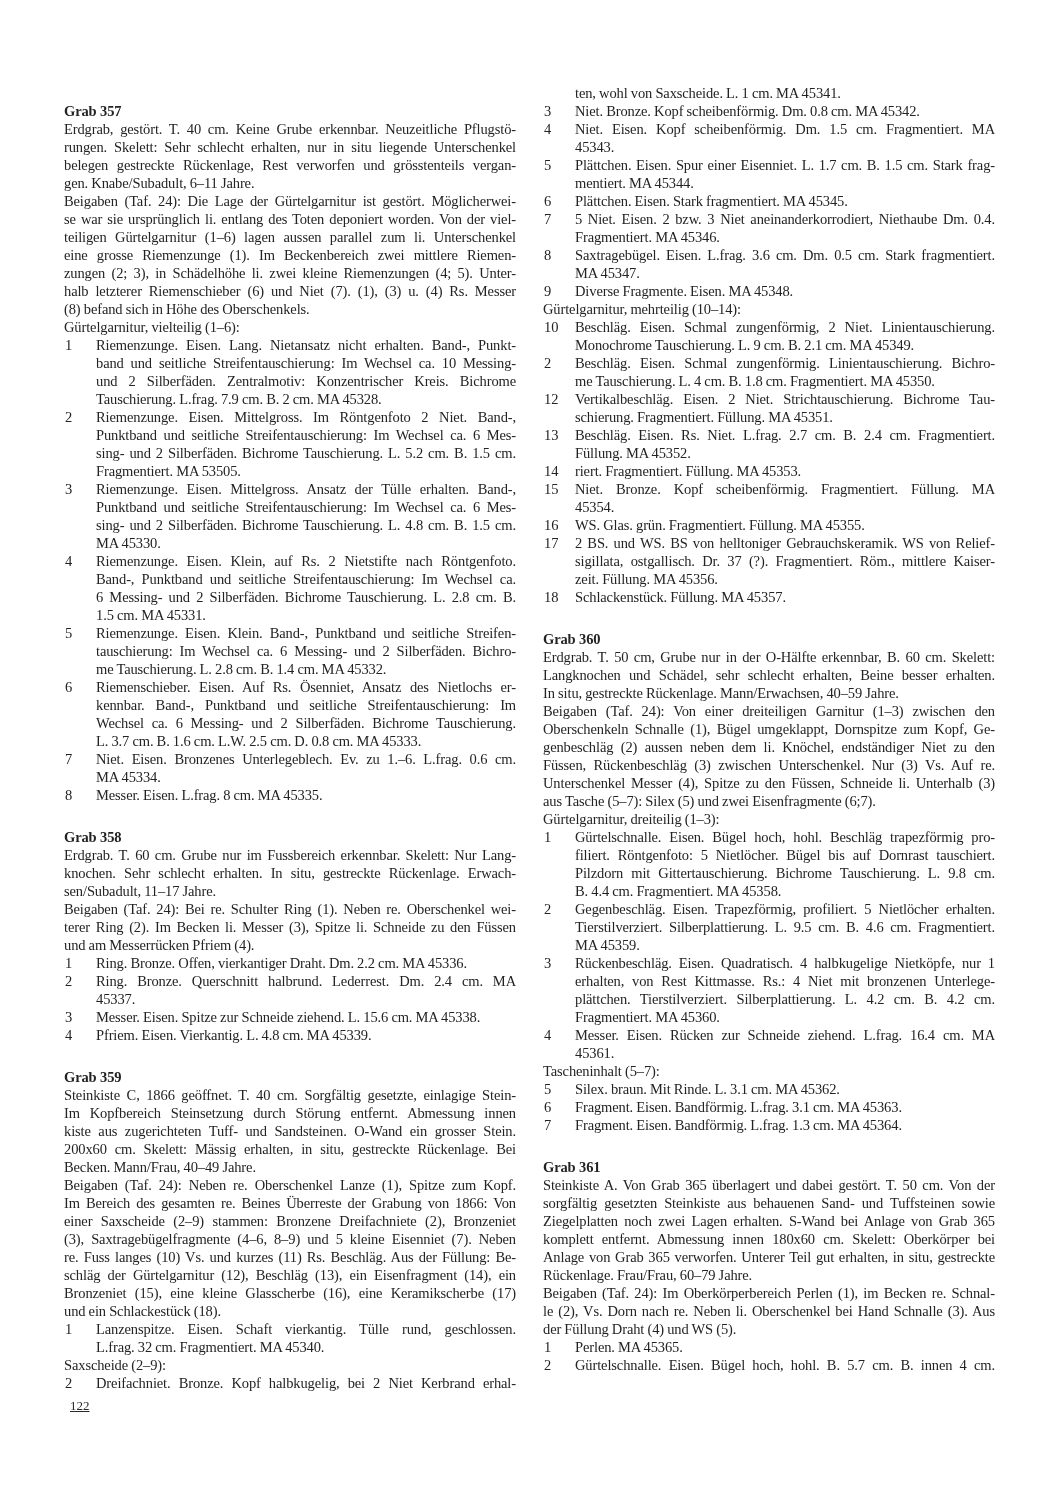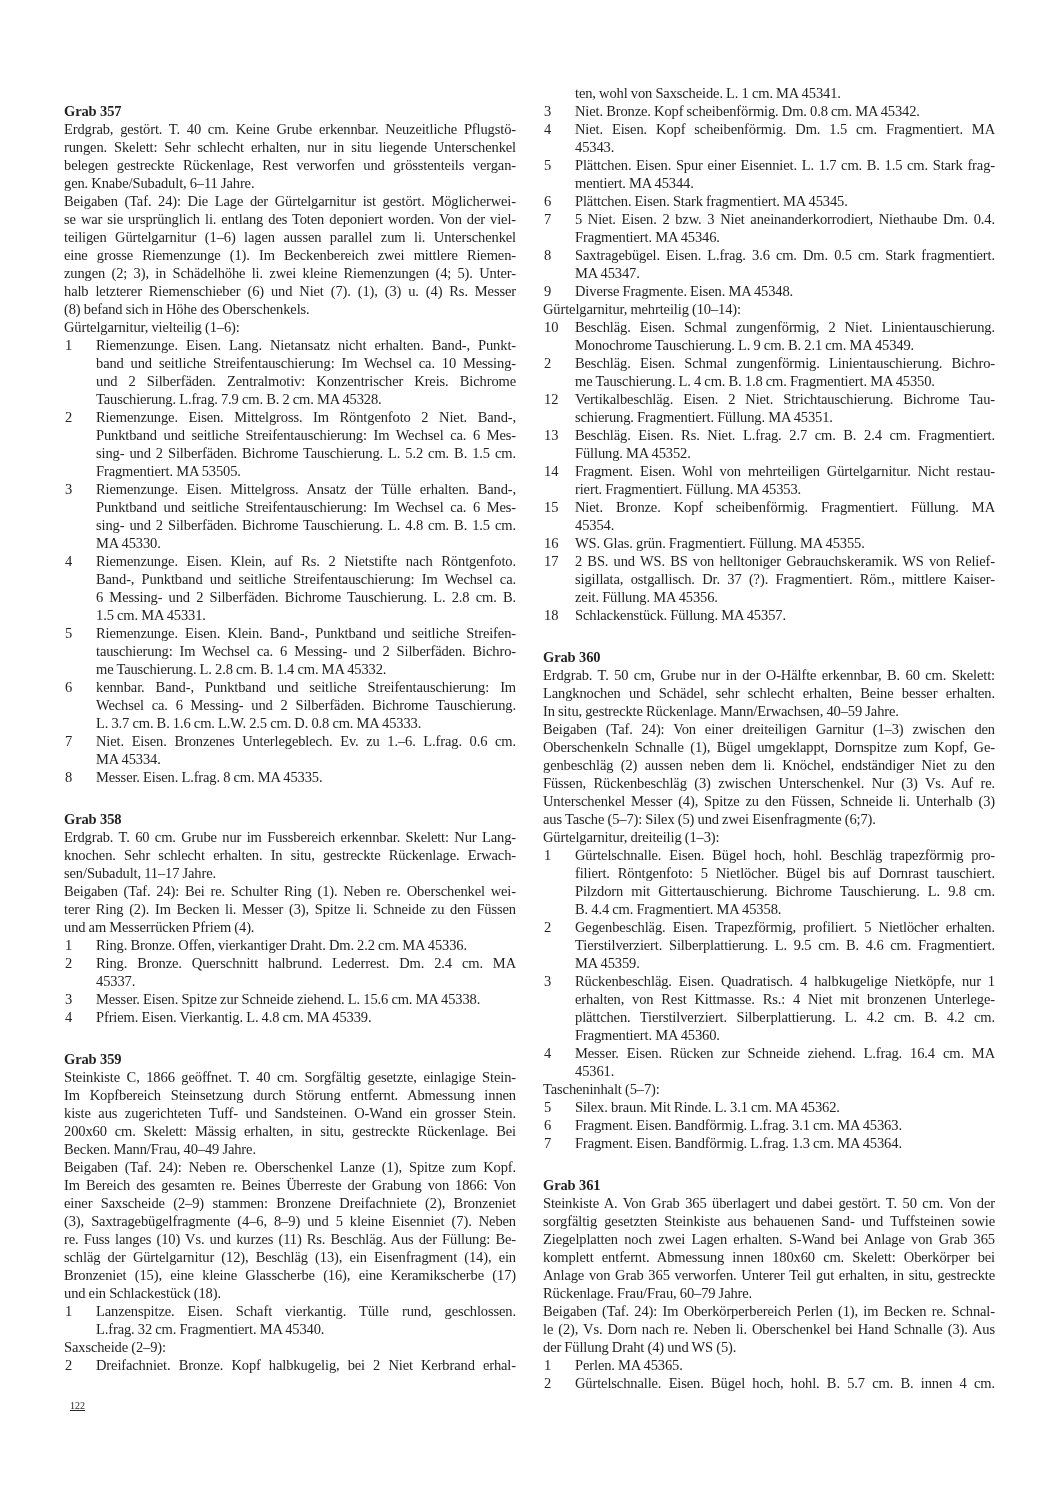--- a/index.html
+++ b/index.html
@@ -56,21 +56,21 @@
     text-align-last: justify;
     word-spacing: -0.3px;
   }
   .line.last {
     text-align-last: left;
   }
   .page-number {
     position: absolute;
     left: 70px;
     top: 1397px;
-    font-size: 10px;
+    font-size: 13px;
     line-height: 18px;
     color: #2a2a2a;
     text-decoration: underline;
   }
 </style>
 </head>
 <body>
 
 <div class="page">
   <div class="col col-left">
@@ -122,20 +122,21 @@
         <div class="line last">1.5 cm. MA 45331.</div>
       </div>
       <div class="blk item">
         <span class="num">5</span>
         <div class="line">Riemenzunge. Eisen. Klein. Band-, Punktband und seitliche Streifen-</div>
         <div class="line">tauschierung: Im Wechsel ca. 6 Messing- und 2 Silberfäden. Bichro-</div>
         <div class="line last">me Tauschierung. L. 2.8 cm. B. 1.4 cm. MA 45332.</div>
       </div>
       <div class="blk item">
         <span class="num">6</span>
+        <div class="line">Riemenschieber. Eisen. Auf Rs. Ösenniet, Ansatz des Nietlochs er-</div>
         <div class="line">kennbar. Band-, Punktband und seitliche Streifentauschierung: Im</div>
         <div class="line">Wechsel ca. 6 Messing- und 2 Silberfäden. Bichrome Tauschierung.</div>
         <div class="line last">L. 3.7 cm. B. 1.6 cm. L.W. 2.5 cm. D. 0.8 cm. MA 45333.</div>
       </div>
       <div class="blk item">
         <span class="num">7</span>
         <div class="line">Niet. Eisen. Bronzenes Unterlegeblech. Ev. zu 1.–6. L.frag. 0.6 cm.</div>
         <div class="line last">MA 45334.</div>
       </div>
       <div class="blk item">
@@ -255,21 +256,20 @@
         <div class="line">Vertikalbeschläg. Eisen. 2 Niet. Strichtauschierung. Bichrome Tau-</div>
         <div class="line last">schierung. Fragmentiert. Füllung. MA 45351.</div>
       </div>
       <div class="blk item">
         <span class="num">13</span>
         <div class="line">Beschläg. Eisen. Rs. Niet. L.frag. 2.7 cm. B. 2.4 cm. Fragmentiert.</div>
         <div class="line last">Füllung. MA 45352.</div>
       </div>
       <div class="blk item">
         <span class="num">14</span>
-        <div class="line">Fragment. Eisen. Wohl von mehrteiligen Gürtelgarnitur. Nicht restau-</div>
         <div class="line last">riert. Fragmentiert. Füllung. MA 45353.</div>
       </div>
       <div class="blk item">
         <span class="num">15</span>
         <div class="line">Niet. Bronze. Kopf scheibenförmig. Fragmentiert. Füllung. MA</div>
         <div class="line last">45354.</div>
       </div>
       <div class="blk item">
         <span class="num">16</span>
         <div class="line last">WS. Glas. grün. Fragmentiert. Füllung. MA 45355.</div>

